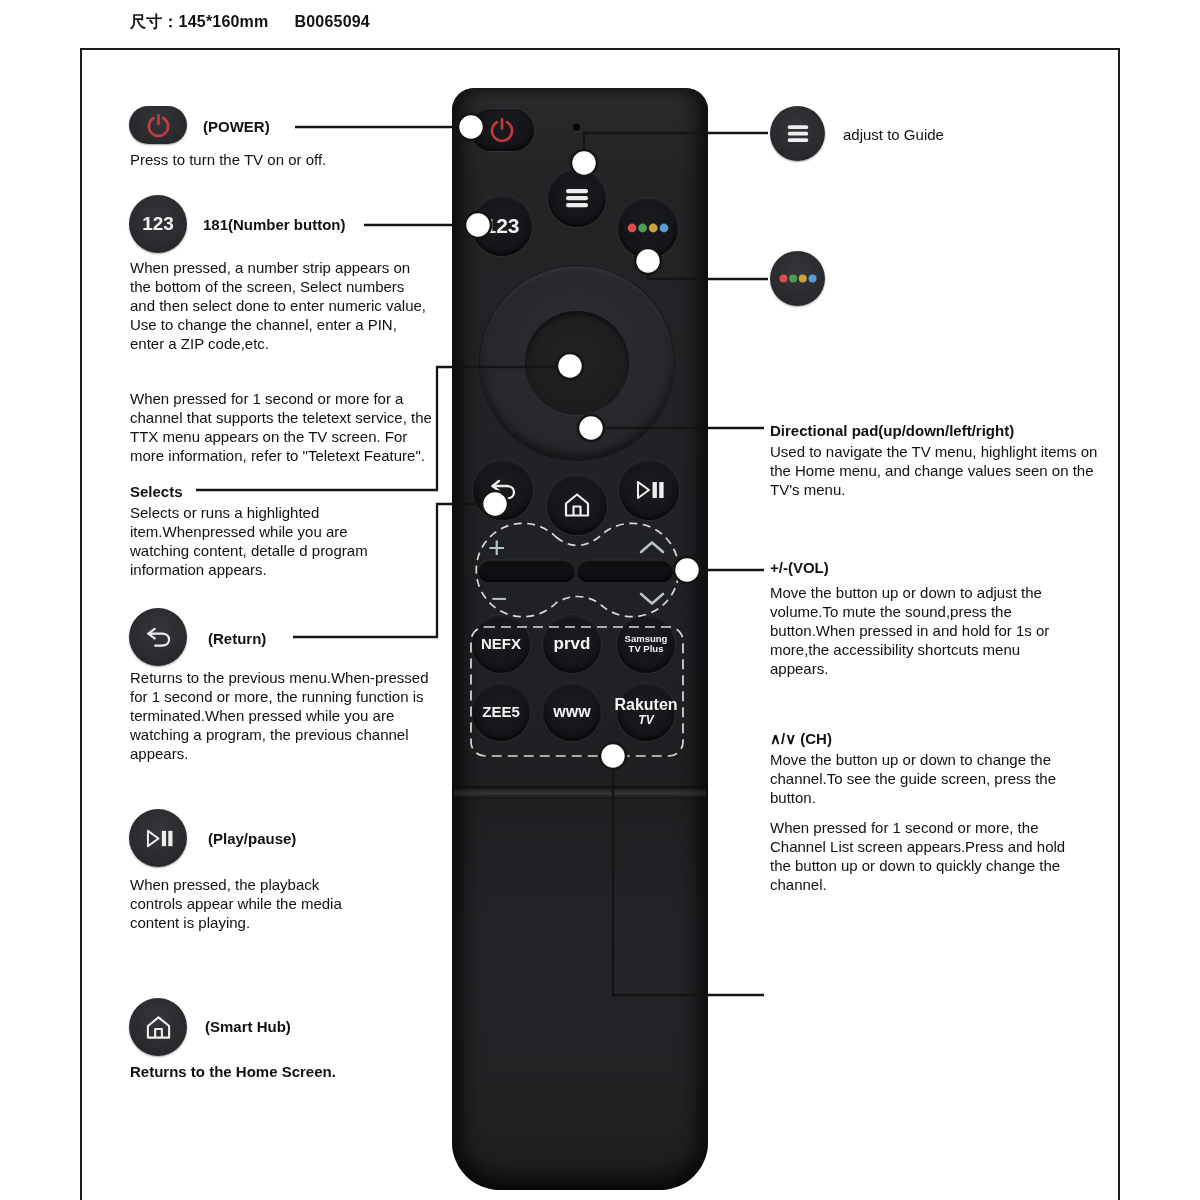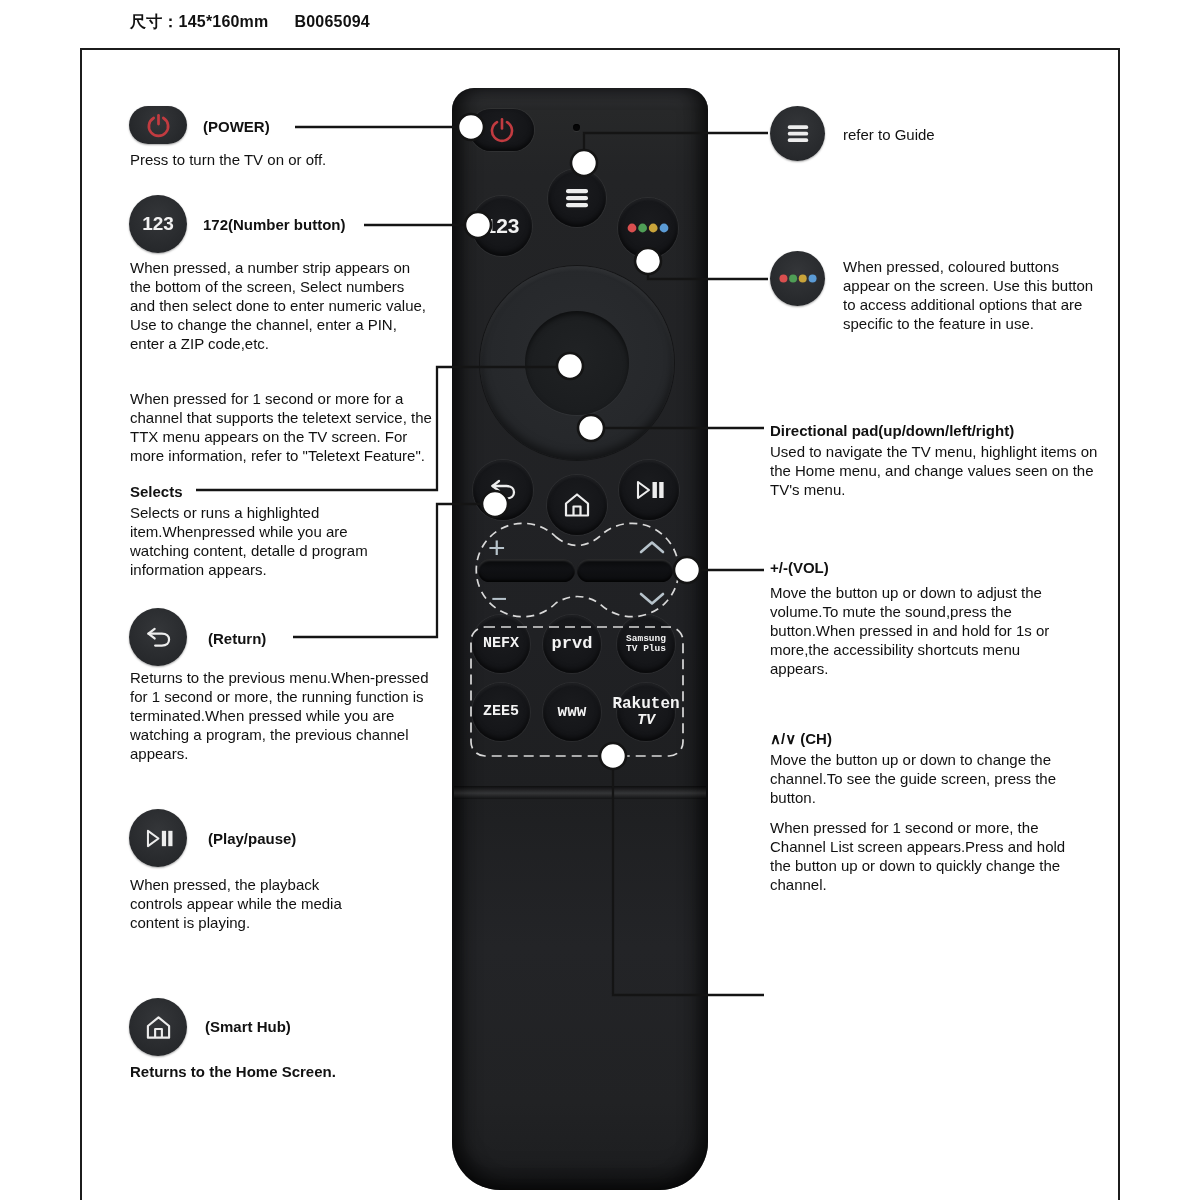--- a/index.html
+++ b/index.html
@@ -37,21 +37,21 @@
   .dpad-outer{position:absolute;left:28px;top:178px;width:194px;height:194px;border-radius:50%;
         background:radial-gradient(circle at 50% 42%, #2a2c2f 0%, #26282b 60%, #222427 100%);
         box-shadow:0 0 0 1px rgba(0,0,0,.4), inset 0 3px 4px rgba(255,255,255,.06), inset 0 -5px 8px rgba(0,0,0,.5);}
   .dpad-inner{position:absolute;left:73px;top:223px;width:104px;height:104px;border-radius:50%;
         background:radial-gradient(circle at 50% 42%, #202224 0%, #1b1d1f 70%, #17181a 100%);
         box-shadow:inset 0 3px 5px rgba(0,0,0,.55), 0 1px 1px rgba(255,255,255,.05);}
   .rocker{position:absolute;height:23px;border-radius:12px;
         background:linear-gradient(180deg,#08090a,#101114 40%,#0c0d0f);
         box-shadow:inset 0 2px 2px rgba(255,255,255,.14), inset 0 -2px 3px rgba(0,0,0,.8);}
   .sym{position:absolute;color:#b7c3cb;font-weight:400;}
-  .applbl{color:#f4f4f4;font-weight:bold;text-align:right;line-height:1.05;font-family:Liberation Mono, monospace;}
+  .applbl{color:#f4f4f4;font-weight:bold;text-align:right;line-height:1.05;}
   .mic{position:absolute;width:7px;height:7px;border-radius:50%;background:#060607;
        box-shadow:inset 0 1px 1px #000, 0 1px 1px rgba(255,255,255,.08);}
   .overlay{position:absolute;left:0;top:0;pointer-events:none;}
 </style>
 </head>
 <body>
 
 <div class="page">
 
   <div class="hdr">
@@ -138,37 +138,37 @@
       <span class="applbl" style="font-size:9.5px;">TV Plus</span>
     </div>
     <div class="rbtn" style="left:20px;top:595px;width:58px;height:58px;">
       <span class="applbl" style="font-size:15px;">ZEE5</span>
     </div>
     <div class="rbtn" style="left:91px;top:595px;width:58px;height:58px;">
       <span class="applbl" style="font-size:16px;text-transform:lowercase;">www</span>
     </div>
     <div class="rbtn" style="left:165px;top:595px;width:58px;height:58px;flex-direction:column;">
       <span class="applbl" style="font-size:16px;">Rakuten</span>
-      <span class="applbl" style="font-size:15px;font-style:italic;">TV</span>
+      <span class="applbl" style="font-size:12px;font-style:italic;">TV</span>
     </div>
   </div>
 
   <div class="chip pill" style="left:129px;top:106px;">
     <svg width="25" height="25" viewBox="0 0 26 26">
       <path d="M8 5.2 A10 10 0 1 0 18 5.2" fill="none" stroke="#c23b40" stroke-width="2.8" stroke-linecap="round"></path>
       <line x1="13" y1="2.4" x2="13" y2="11.5" stroke="#c23b40" stroke-width="2.8" stroke-linecap="round"></line>
     </svg>
   </div>
   <div class="h abs" style="left:203px;top:117px;">(POWER)</div>
   <div class="b abs" style="left:130px;top:150px;width:310px;">Press to turn the TV on or off.</div>
 
   <div class="chip circle" style="left:129px;top:195px;">
     <span style="color:#f2f2f2;font-size:19px;font-weight:bold;">123</span>
   </div>
-  <div class="h abs" style="left:203px;top:215px;">172(Number button)</div>
+  <div class="h abs" style="left:203px;top:215px;">181(Number button)</div>
   <div class="b abs" style="left:130px;top:258px;width:302px;">When pressed, a number strip appears on the bottom of the screen, Select numbers and then select done to enter numeric value, Use to change the channel, enter a PIN, enter a ZIP code,etc.</div>
   <div class="b abs" style="left:130px;top:357px;width:302px;margin-top:32px;">When pressed for 1 second or more for a channel that supports the teletext service, the TTX menu appears on the TV screen. For more information, refer to "Teletext Feature".</div>
 
   <div class="h abs" style="left:130px;top:482px;">Selects</div>
   <div class="b abs" style="left:130px;top:503px;width:262px;">Selects or runs a highlighted item.Whenpressed while you are watching content, detalle d program information appears.</div>
 
   <div class="chip circle" style="left:129px;top:608px;">
     <svg width="29" height="25" viewBox="0 0 30 26">
       <path d="M11 4 L4.5 9 L11 14" fill="none" stroke="#ededed" stroke-width="2.3" stroke-linecap="round" stroke-linejoin="round"></path>
       <path d="M4.5 9 H18.5 C23.5 9 26 11.8 26 15.2 C26 18.6 23.5 21.4 18.5 21.4 H11.5" fill="none" stroke="#ededed" stroke-width="2.3" stroke-linecap="round"></path>
@@ -196,31 +196,30 @@
   <div class="h abs" style="left:205px;top:1017px;">(Smart Hub)</div>
   <div class="b abs" style="left:130px;top:1062px;width:300px;font-weight:bold;">Returns to the Home Screen.</div>
 
   <div class="chip circle" style="left:770px;top:106px;width:55px;height:55px;">
     <svg width="26" height="21" viewBox="0 0 28 22">
       <rect x="3" y="2" width="22" height="4.2" rx="2" fill="#ededed"></rect>
       <rect x="3" y="9" width="22" height="4.2" rx="2" fill="#ededed"></rect>
       <rect x="3" y="16" width="22" height="4.2" rx="2" fill="#ededed"></rect>
     </svg>
   </div>
-  <div class="b abs" style="left:843px;top:125px;">refer to Guide</div>
+  <div class="b abs" style="left:843px;top:125px;">adjust to Guide</div>
 
   <div class="chip circle" style="left:770px;top:251px;width:55px;height:55px;">
     <svg width="40" height="11" viewBox="0 0 44 12">
       <circle cx="6" cy="6" r="4.4" fill="#d94f4f"></circle>
       <circle cx="16.6" cy="6" r="4.4" fill="#4f9e56"></circle>
       <circle cx="27.2" cy="6" r="4.4" fill="#c9a43a"></circle>
       <circle cx="38" cy="6" r="4.4" fill="#5b9bd5"></circle>
     </svg>
   </div>
-  <div class="b abs" style="left:843px;top:257px;width:262px;">When pressed, coloured buttons appear on the screen. Use this button to access additional options that are specific to the feature in use.</div>
 
   <div class="h abs" style="left:770px;top:421px;">Directional pad(up/down/left/right)</div>
   <div class="b abs" style="left:770px;top:442px;width:330px;">Used to navigate the TV menu, highlight items on the Home menu, and change values seen on the TV's menu.</div>
 
   <div class="h abs" style="left:770px;top:558px;">+/-(VOL)</div>
   <div class="b abs" style="left:770px;top:583px;width:308px;">Move the button up or down to adjust the volume.To mute the sound,press the button.When pressed in and hold for 1s or more,the accessibility shortcuts menu appears.</div>
 
   <div class="h abs" style="left:770px;top:729px;">∧/∨ (CH)</div>
   <div class="b abs" style="left:770px;top:750px;width:312px;">Move the button up or down to change the channel.To see the guide screen, press the button.</div>
   <div class="b abs" style="left:770px;top:818px;width:312px;">When pressed for 1 second or more, the Channel List screen appears.Press and hold the button up or down to quickly change the channel.</div>

